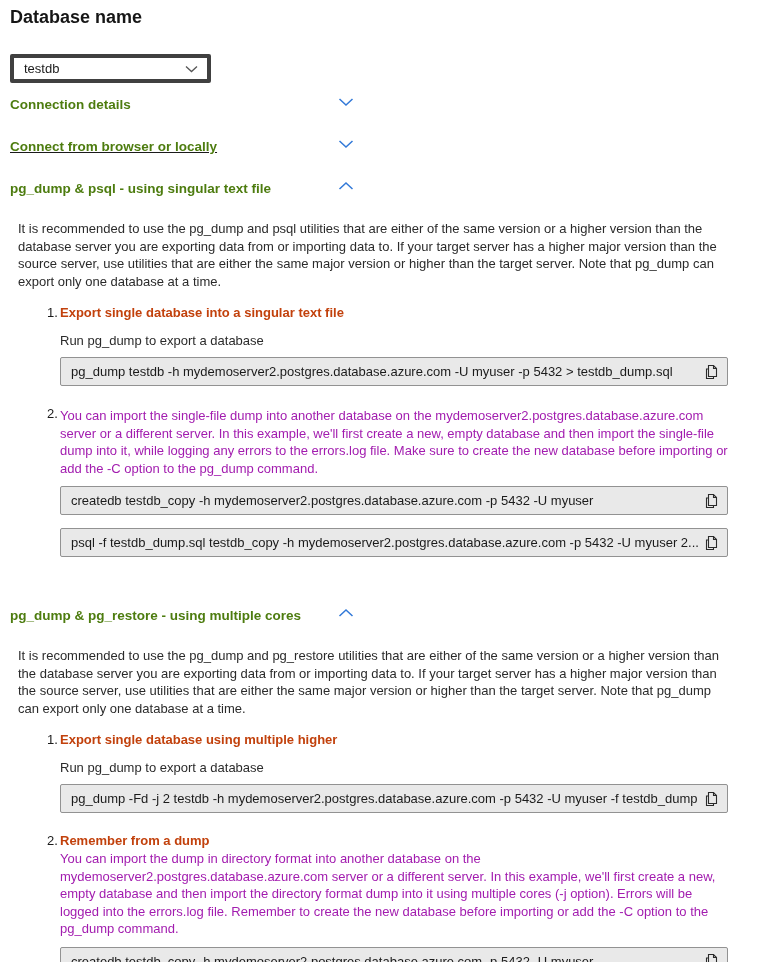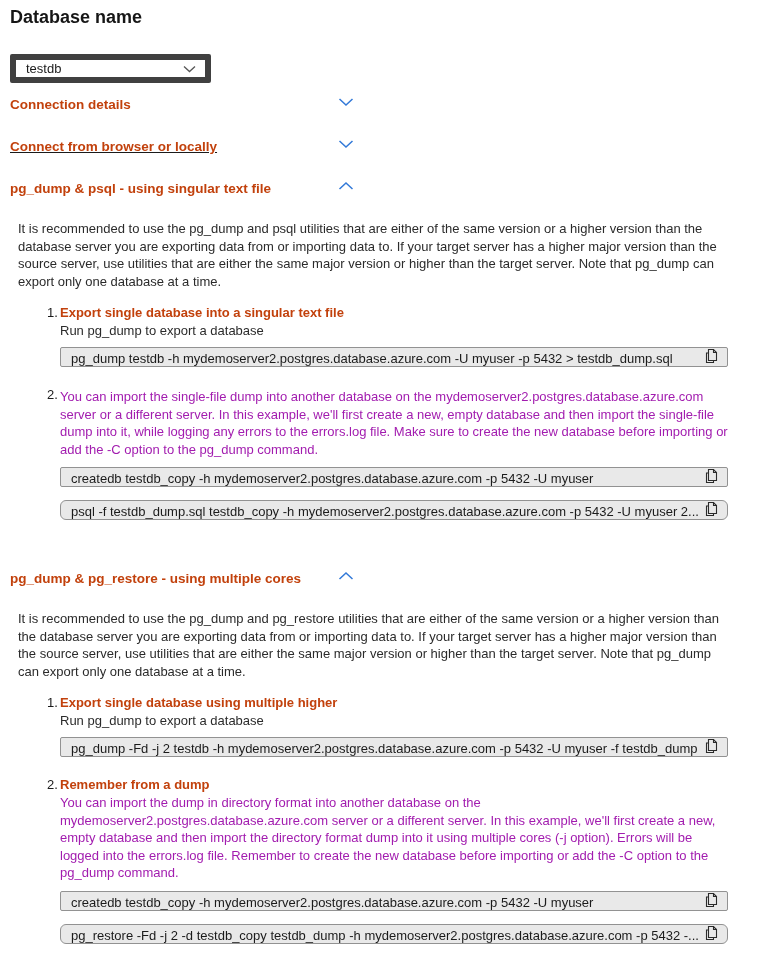--- a/index.html
+++ b/index.html
@@ -17,21 +17,21 @@
   .field-label {
     font-size: 18px;
     font-weight: 600;
     color: #161616;
     padding-top: 2px;
     margin-bottom: 26px;
   }
   .dropdown {
     width: 201px;
     height: 29px;
-    border: 6px solid #404040;
+    border: 4px solid #404040;
     border-radius: 2px;
     display: flex;
     align-items: center;
     justify-content: space-between;
     padding: 0 9px 0 10px;
     background: #ffffff;
     cursor: pointer;
     font-size: 13px;
   }
   .dropdown .val { color: #1b1b1b; }
@@ -40,21 +40,21 @@
     position: relative;
     height: 17px;
     cursor: pointer;
   }
   .acc-row.first { margin-top: 12px; }
   .acc-row.gap   { margin-top: 25px; text-decoration: underline; }
   .acc-row.sect  { margin-top: 25px; }
   .acc-title {
     font-size: 13.5px;
     font-weight: 700;
-    color: #c2410c;
+    color: #4d7c0f;
     white-space: nowrap;
   }
   .acc-chevron {
     position: absolute;
     left: 328px;
     top: 2px;
     display: flex;
   }
 
   .section-body { margin-left: 8px; }
@@ -77,44 +77,44 @@
     line-height: 16px;
   }
   .step-content { flex: 1; min-width: 0; }
   .step-title {
     font-size: 13px;
     font-weight: 700;
     color: #c2410c;
     line-height: 16px;
   }
   .step-sub {
-    margin-top: 2px;
+    margin-top: 12px;
     font-size: 13px;
     color: #2b2b2b;
   }
   .step-desc {
     margin-top: 1px;
     max-width: 668px;
     font-size: 13px;
     line-height: 17.5px;
     color: #a21caf;
   }
 
   .code-box {
     margin-top: 9px;
     width: 668px;
-    height: 20px;
+    height: 29px;
     background: #e9e9e9;
     border: 1px solid #929292;
     border-radius: 2px;
     display: flex;
-    align-items: flex-end;
+    align-items: center;
     padding: 0 6px 0 10px;
   }
-  .code-box + .code-box { margin-top: 13px; border-radius: 6px; }
+  .code-box + .code-box { margin-top: 13px; }
   .cmd-text {
     flex: 1;
     font-size: 13px;
     color: #1b1b1b;
     white-space: nowrap;
     overflow: hidden;
   }
   .copy-btn {
     background: none;
     border: none;

